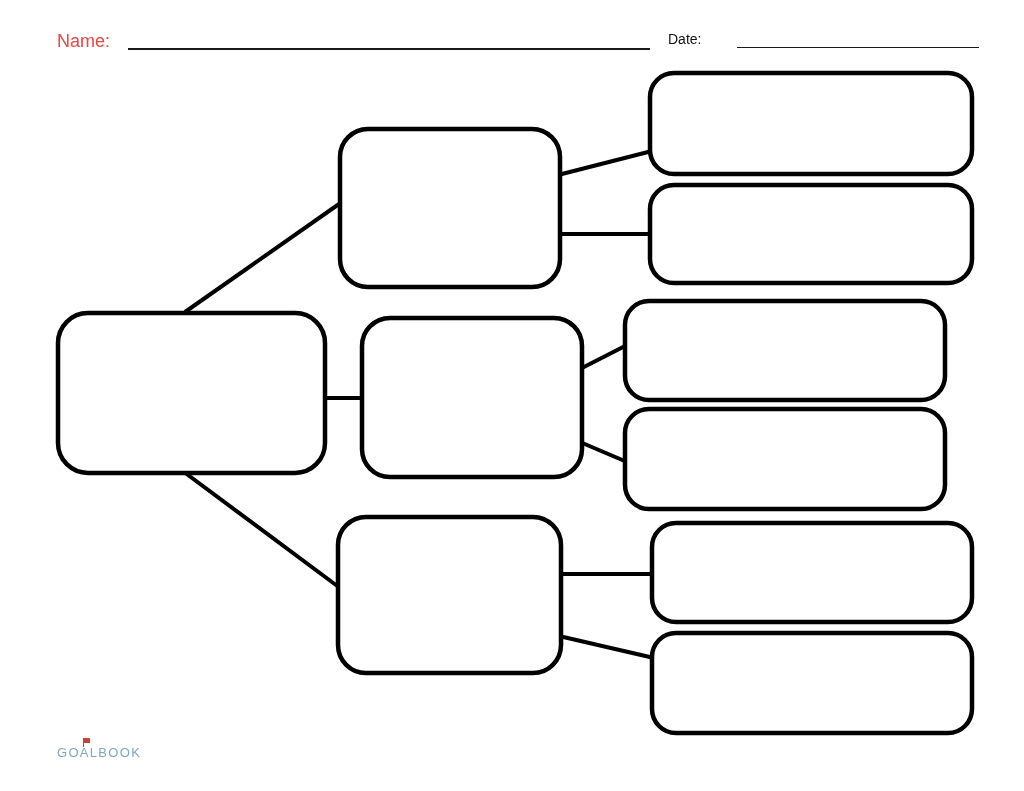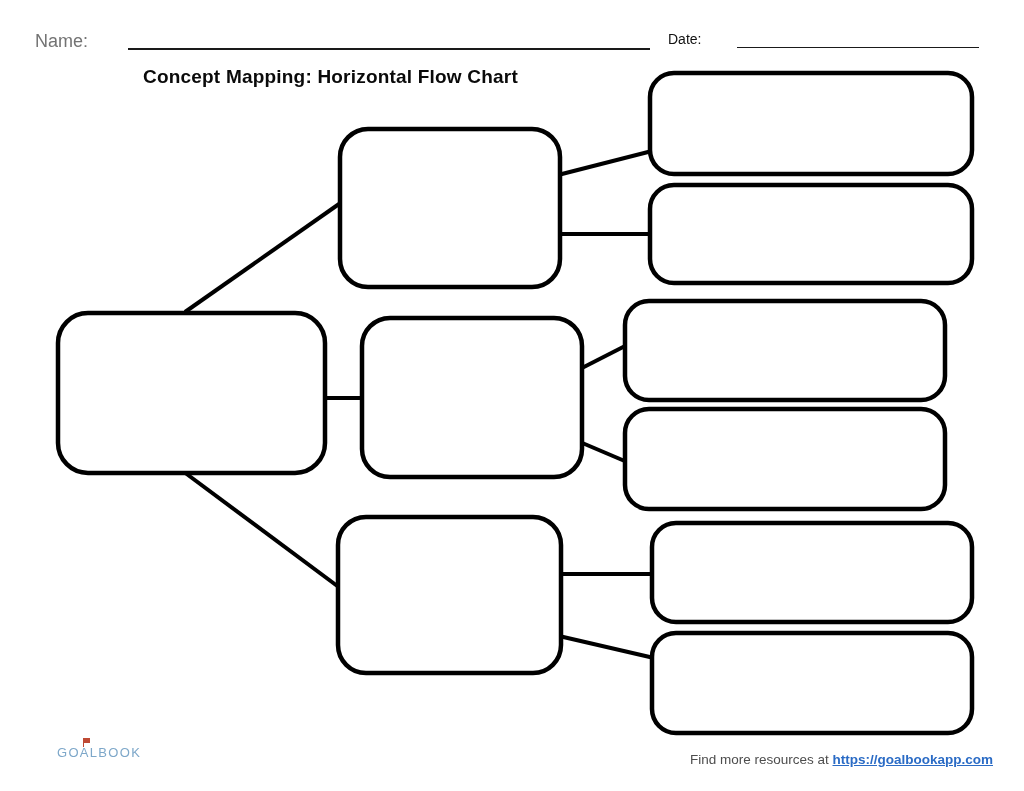--- a/index.html
+++ b/index.html
@@ -16,22 +16,22 @@
     height: 791px;
     position: relative;
     overflow: hidden;
     font-family: "Liberation Sans", "DejaVu Sans", sans-serif;
     color: var(--ink);
   }
   .page { position: absolute; inset: 0; }
 
   
   .name-label {
-    position: absolute; left: 35px; top: 31px;
-    font-size: 18px; color: #737373;
+    position: absolute; left: 57px; top: 31px;
+    font-size: 18px; color: #ef4444;
   }
   .name-underline {
     position: absolute; left: 128px; top: 48px; width: 522px; height: 0;
     border-top: 2px solid #1a1a1a;
   }
   .date-label {
     position: absolute; left: 668px; top: 31px;
     font-size: 14px; color: #111;
   }
   .date-underline {
@@ -83,21 +83,20 @@
 <body>
 
 <div class="page">
 
   <span class="name-label">Name:</span>
   <div class="name-underline"></div>
 
   <span class="date-label">Date:</span>
   <div class="date-underline"></div>
 
-  <h1 class="page-title">Concept Mapping: Horizontal Flow Chart</h1>
 
   <svg id="flowchart" class="flow-svg" width="1024" height="791" viewBox="0 0 1024 791">
       <line x1="185" y1="312" x2="339" y2="204"></line>
       <line x1="324" y1="398" x2="363" y2="398"></line>
       <line x1="184" y1="472" x2="340" y2="588"></line>
       <line x1="558" y1="175" x2="652" y2="151"></line>
       <line x1="558" y1="234" x2="652" y2="234"></line>
       <line x1="580" y1="369" x2="627" y2="345"></line>
       <line x1="580" y1="442" x2="627" y2="462"></line>
       <line x1="559" y1="574" x2="654" y2="574"></line>
@@ -111,18 +110,14 @@
       <rect x="625" y="301" width="320" height="99" rx="24" ry="24"></rect>
       <rect x="625" y="409" width="320" height="100" rx="24" ry="24"></rect>
       <rect x="652" y="523" width="320" height="99" rx="24" ry="24"></rect>
       <rect x="652" y="633" width="320" height="100" rx="24" ry="24"></rect>
     </svg>
 
   <div class="logo">
     <span>GO</span><span class="logo-a"><span>A</span><span class="logo-flag"></span></span><span>LBOOK</span>
   </div>
 
-  <div class="footer-right">
-    <span>Find more resources at</span>
-    <a class="footer-link" href="#">https://goalbookapp.com</a>
-  </div>
 
 </div>
 
 </body></html>

